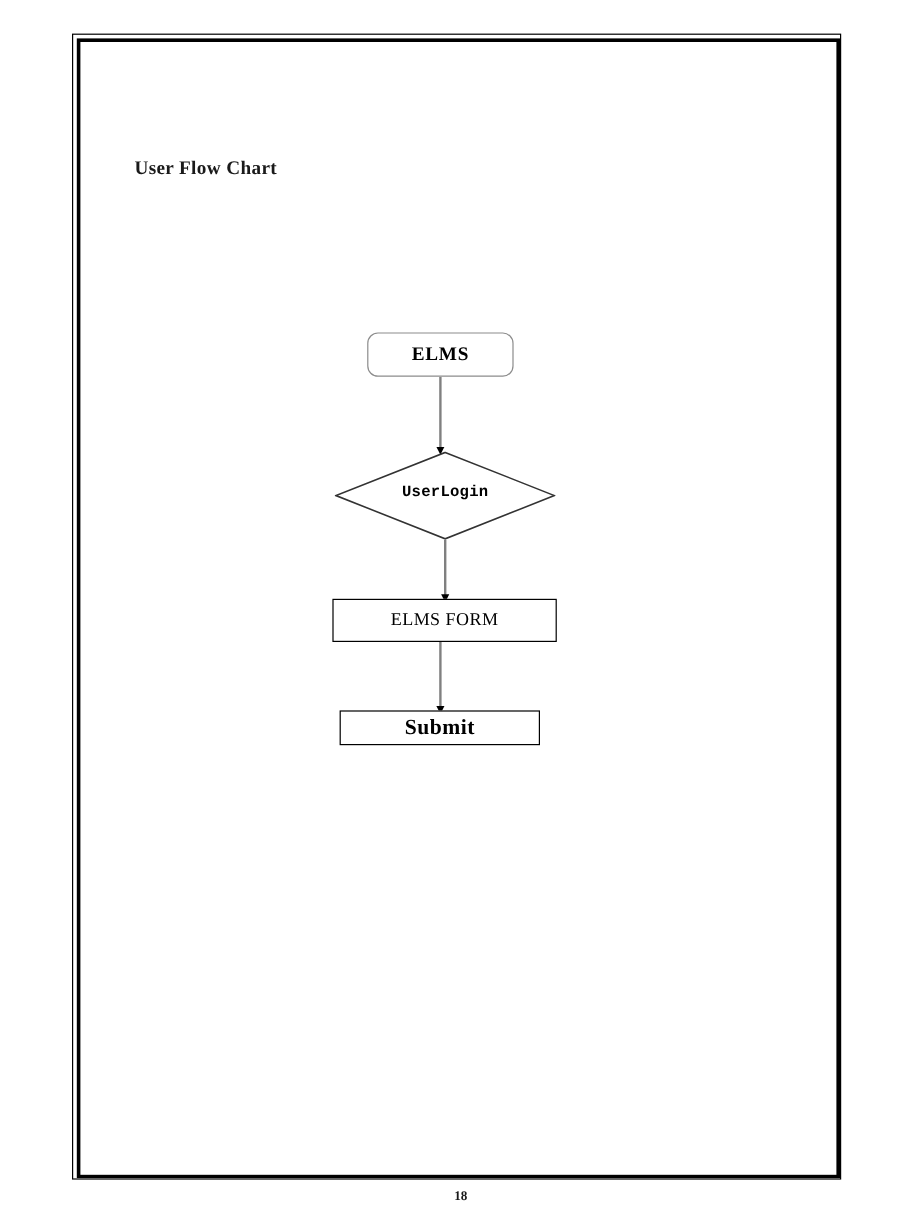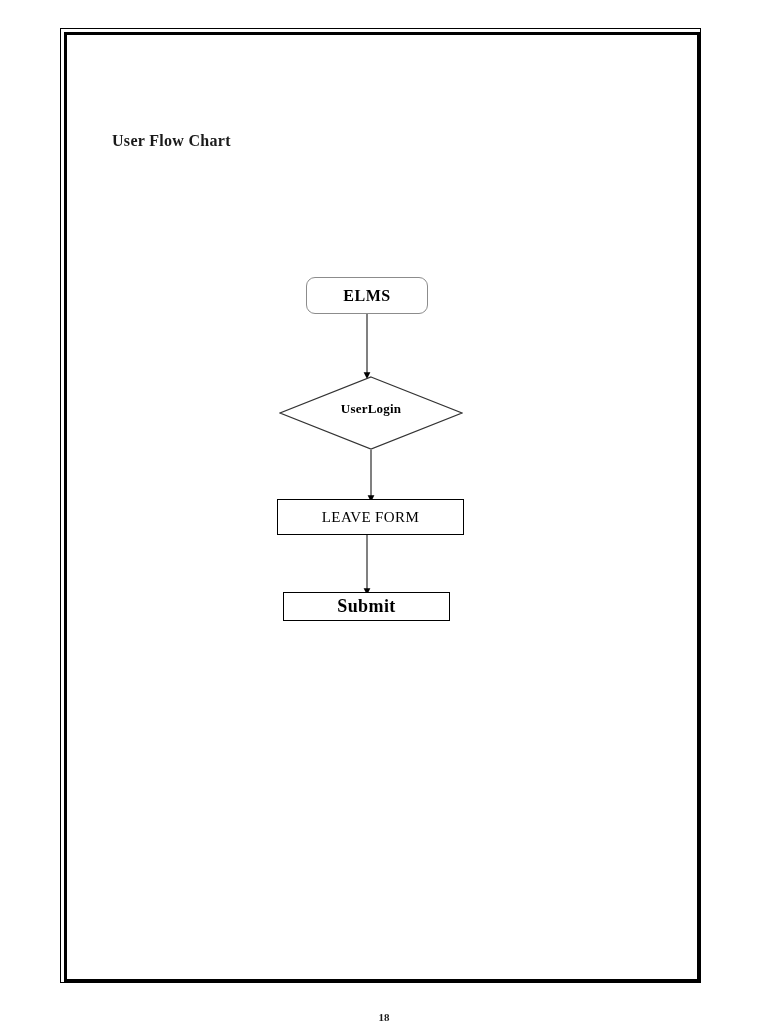--- a/index.html
+++ b/index.html
@@ -83,20 +83,21 @@
     letter-spacing: 0.6px;
   }
 
   
   #node-userlogin {
     left: 273px;
     top: 376px;
     width: 184px;
     height: 74px;
     background: transparent;
+    font-family: Liberation Mono, monospace;
   }
   #node-userlogin svg {
     position: absolute;
     left: 0;
     top: 0;
   }
   #node-userlogin .diamond-label {
     position: relative;
     font-size: 13px;
     font-weight: bold;
@@ -138,21 +139,20 @@
   
   #page-number {
     position: absolute;
     left: 0;
     top: 991px;
     width: 768px;
     text-align: center;
     font-size: 11px;
     font-weight: bold;
     color: #1a1a1a;
-    margin-top: 20px;
   }
 </style>
 </head>
 <body>
 
 <div id="page-frame">
   <div id="page-frame-inner"></div>
 </div>
 
 <div id="flow-title">User Flow Chart</div>
@@ -178,21 +178,21 @@
   </div>
 
   <div class="node" id="node-userlogin">
     <svg width="184" height="74" viewBox="0 0 184 74">
       <polygon points="92,1 183,37 92,73 1,37" fill="#ffffff" stroke="#333333" stroke-width="1.3"></polygon>
     </svg>
     <span class="diamond-label">UserLogin</span>
   </div>
 
   <div class="node" id="node-leaveform">
-    <span>LEAVE FORM</span>
+    <span>ELMS FORM</span>
   </div>
 
   <div class="node" id="node-submit">
     <span>Submit</span>
   </div>
 
 </div>
 
 <div id="page-number">18</div>
 

